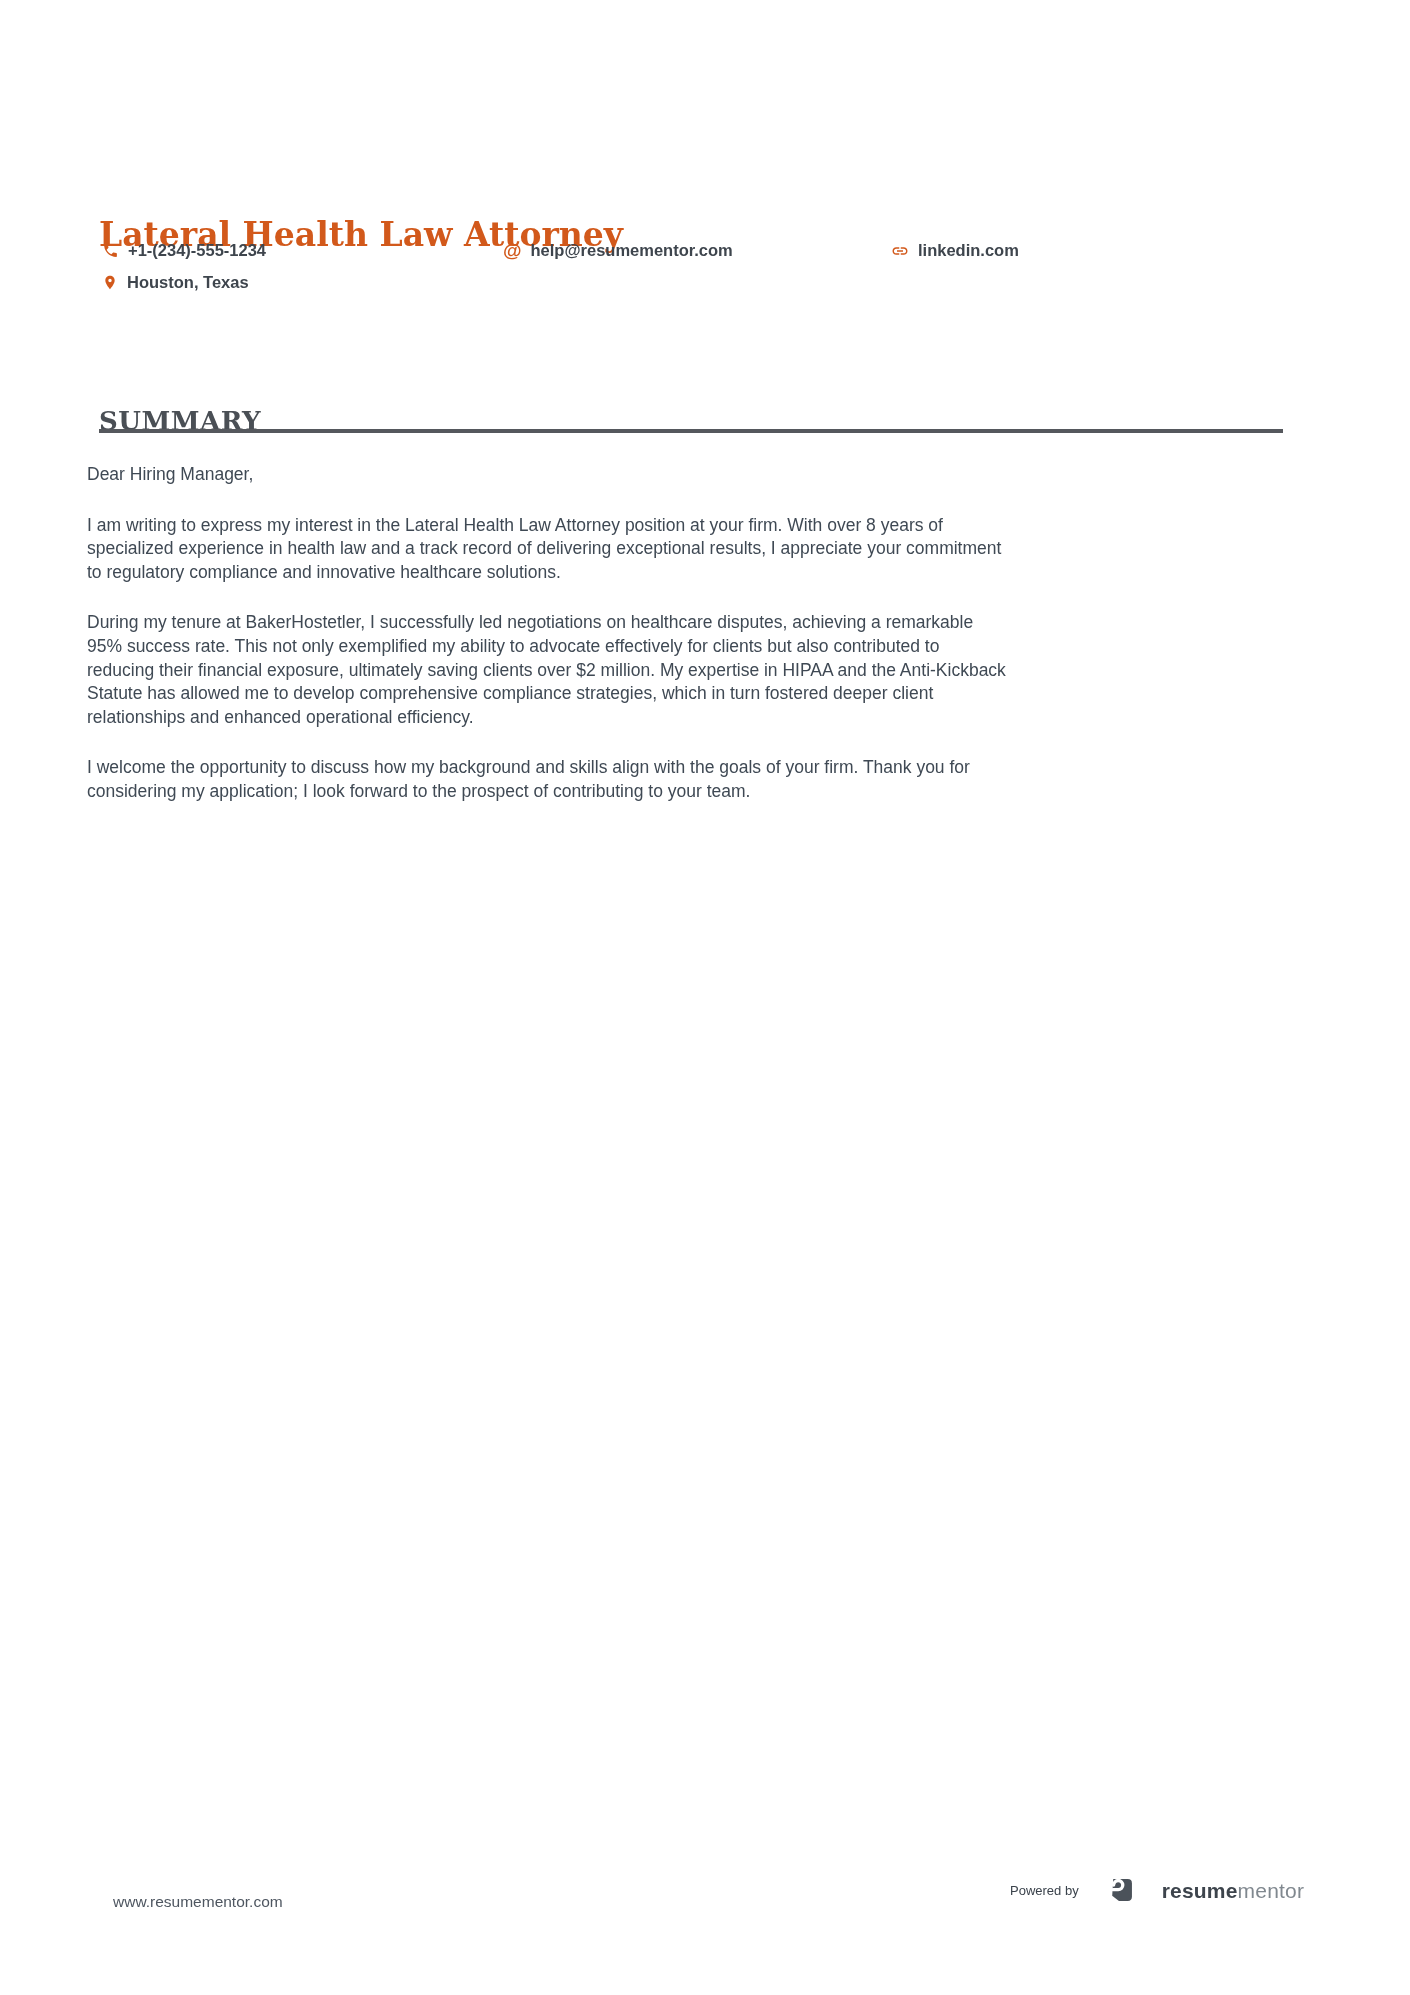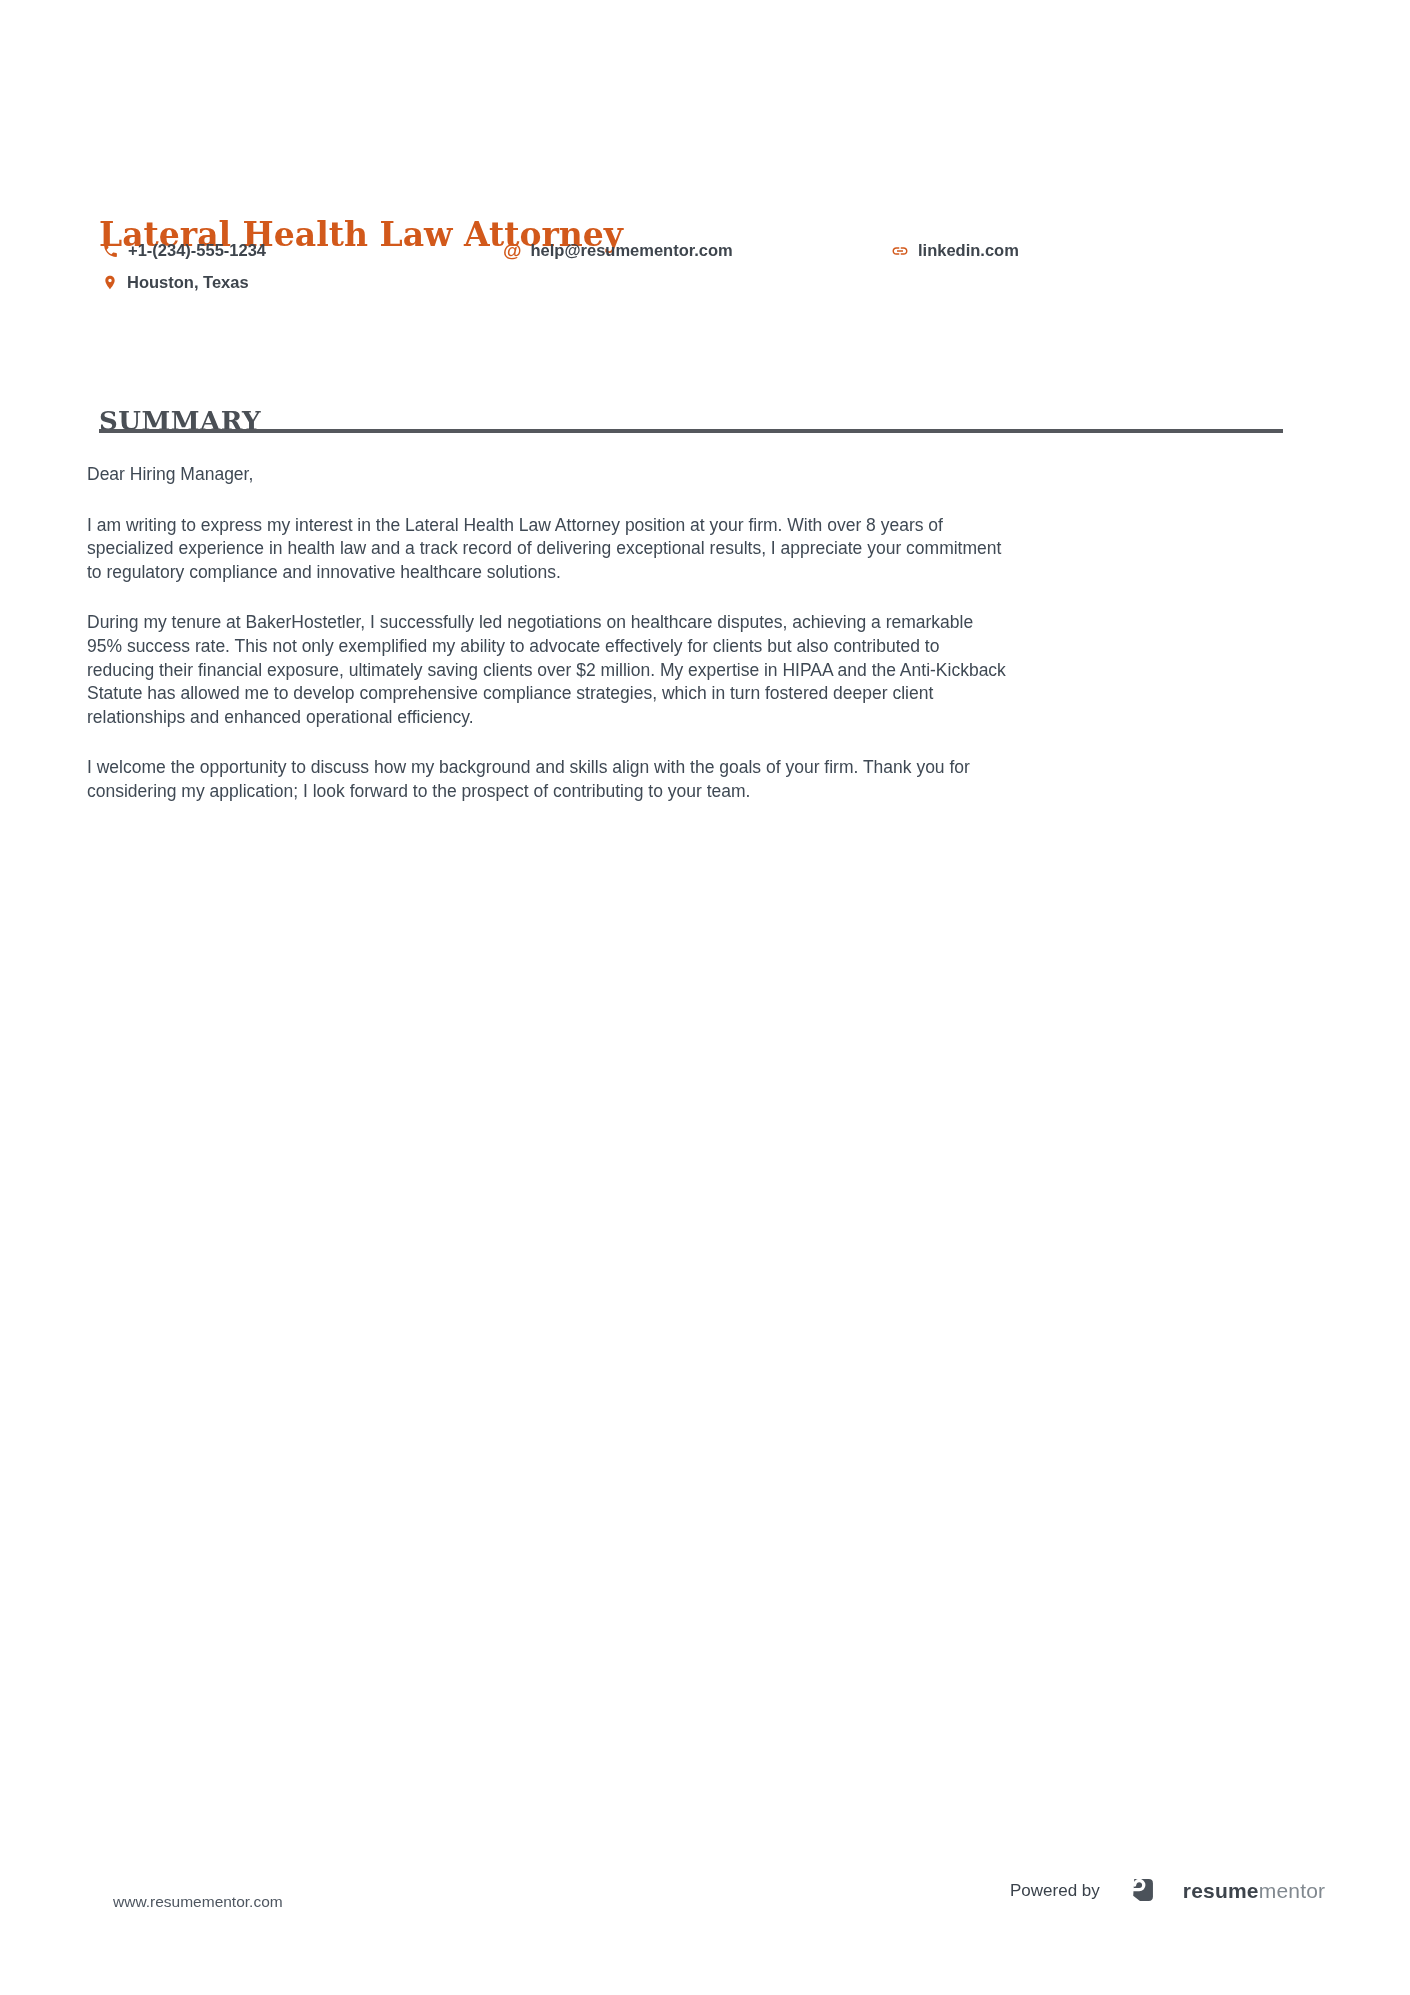--- a/index.html
+++ b/index.html
@@ -55,21 +55,21 @@
   .body-text p + p{margin-top:27px;}
   
   .site-url{
     position:absolute;left:113px;top:1886px;
     font-size:15.5px;color:#4e5660;text-decoration:none;margin-top:7px;
   }
   .powered{
     position:absolute;left:1010px;top:1877px;
     display:flex;align-items:center;
   }
-  .powered-label{font-size:17px;color:#3a424b;margin-right:28px;}
+  .powered-label{font-size:13px;color:#3a424b;margin-right:28px;}
   .brand{display:flex;align-items:center;text-decoration:none;gap:19px;}
   .brand svg{display:block;margin-right:9px;}
   .brand-text{font-size:21px;letter-spacing:0.2px;line-height:27px;}
   .brand-bold{font-weight:700;color:#3d444c;}
   .brand-light{font-weight:500;color:#80888f;}
 </style>
 </head>
 <body>
 
 <div class="page">

